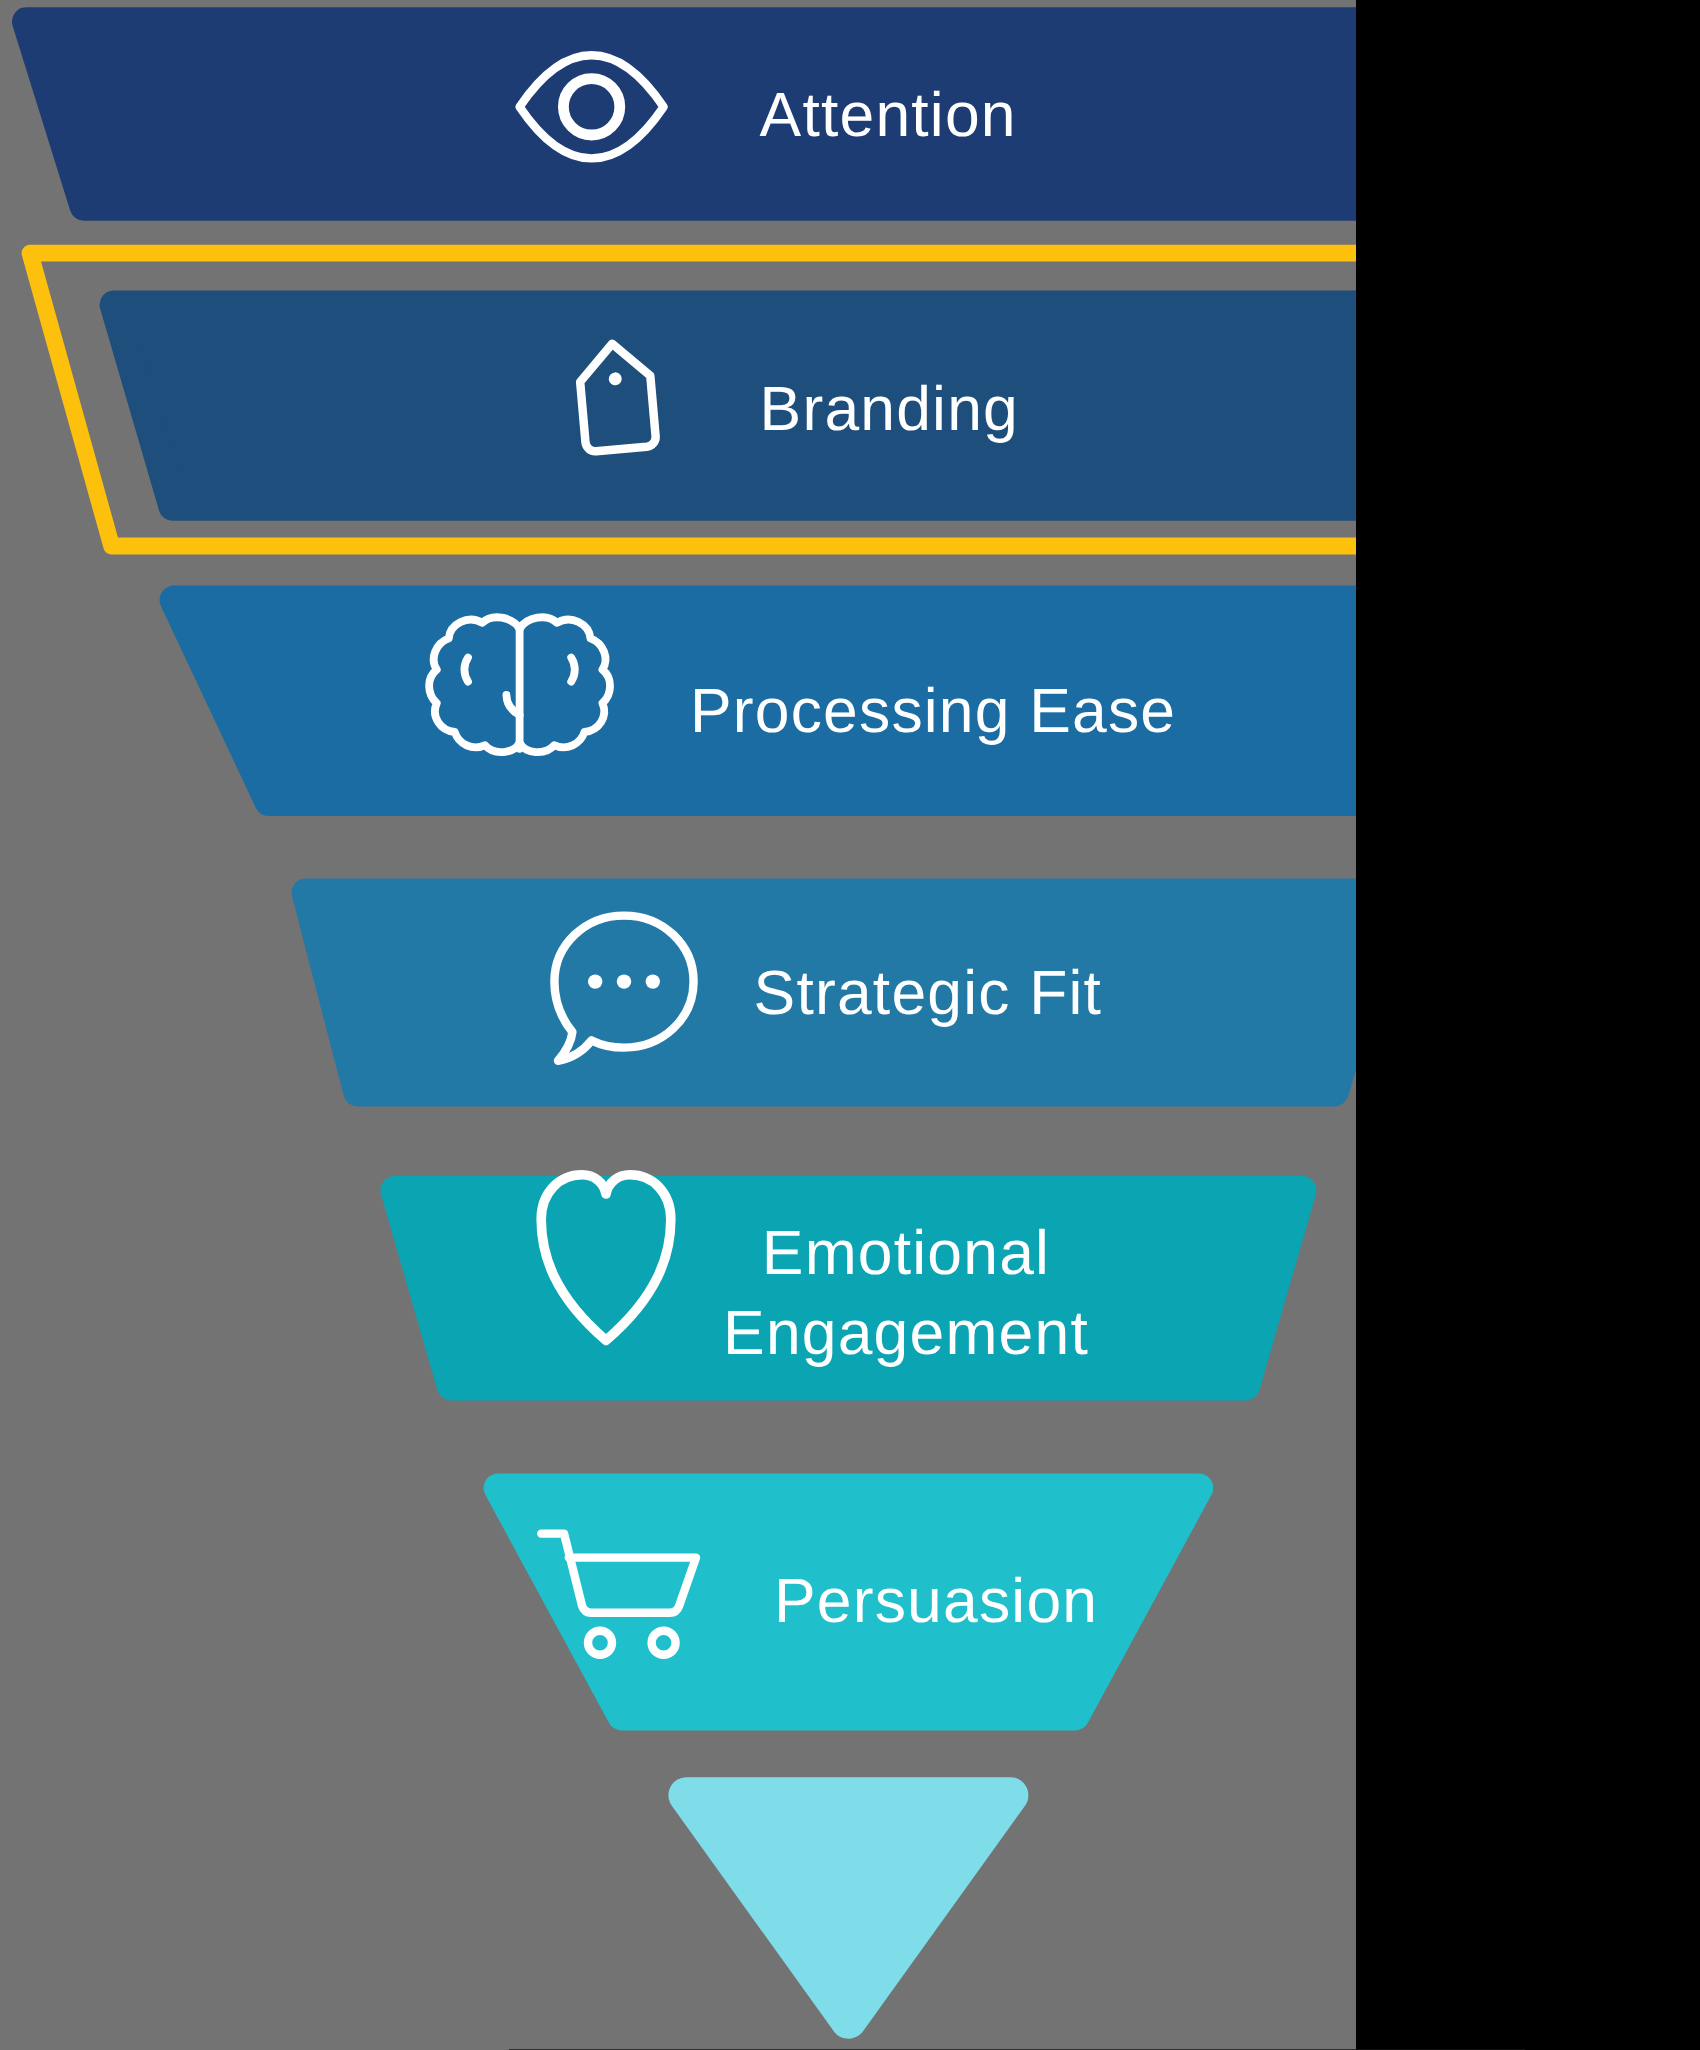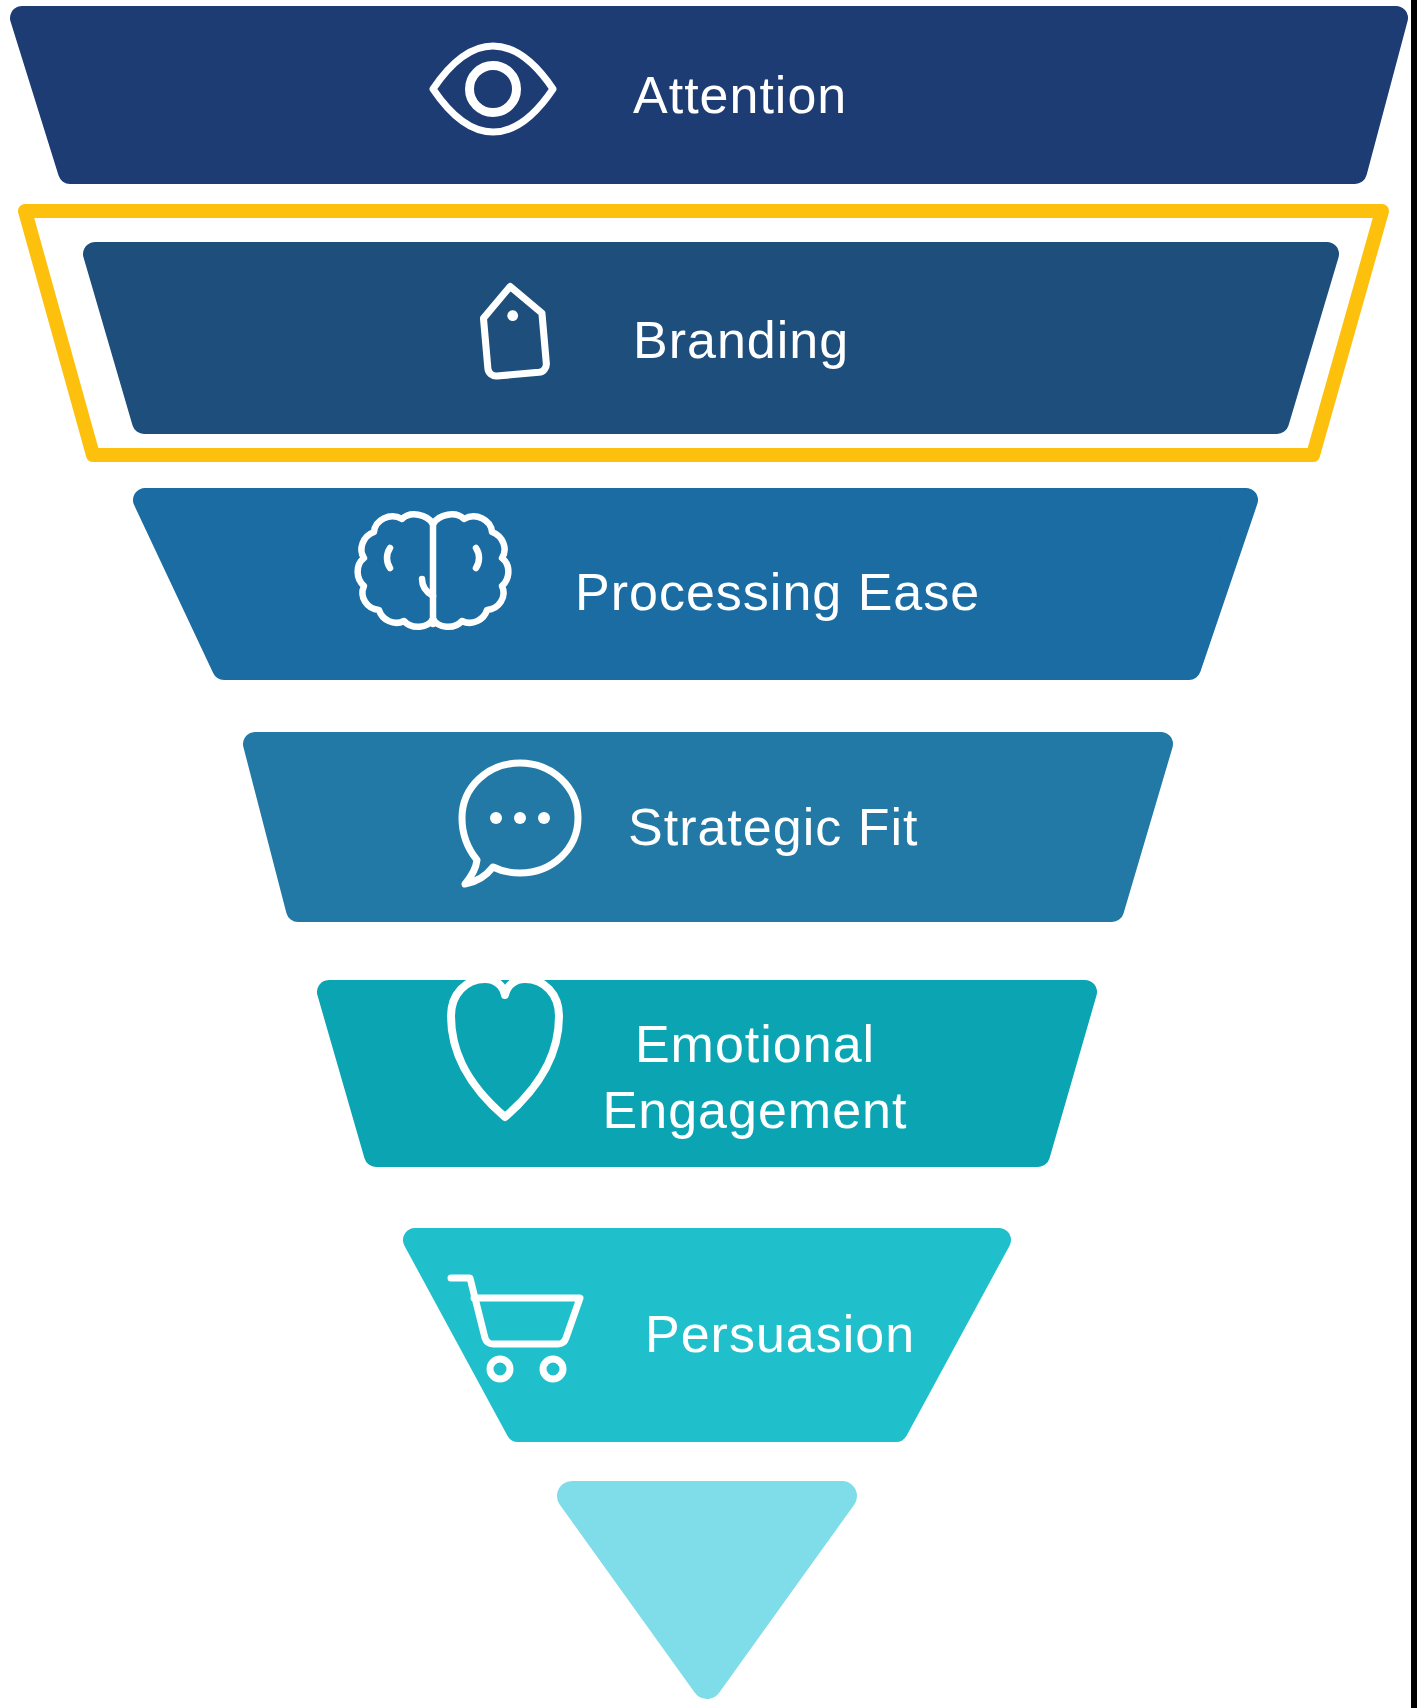--- a/index.html
+++ b/index.html
@@ -2,23 +2,23 @@
 <html><head>
 <meta charset="utf-8">
 <style>
   html, body {
     margin: 0;
     padding: 0;
     background: #000000;
   }
   .canvas {
     position: relative;
-    width: 1411px;
+    width: 1130px;
     height: 1708px;
-    background: #ffffff;
+    background: #737373;
     overflow: hidden;
     font-family: "Liberation Sans", sans-serif;
   }
   svg { display: block; }
   .band {
     stroke-width: 24;
     stroke-linejoin: round;
   }
   .tip {
     stroke-width: 30;

